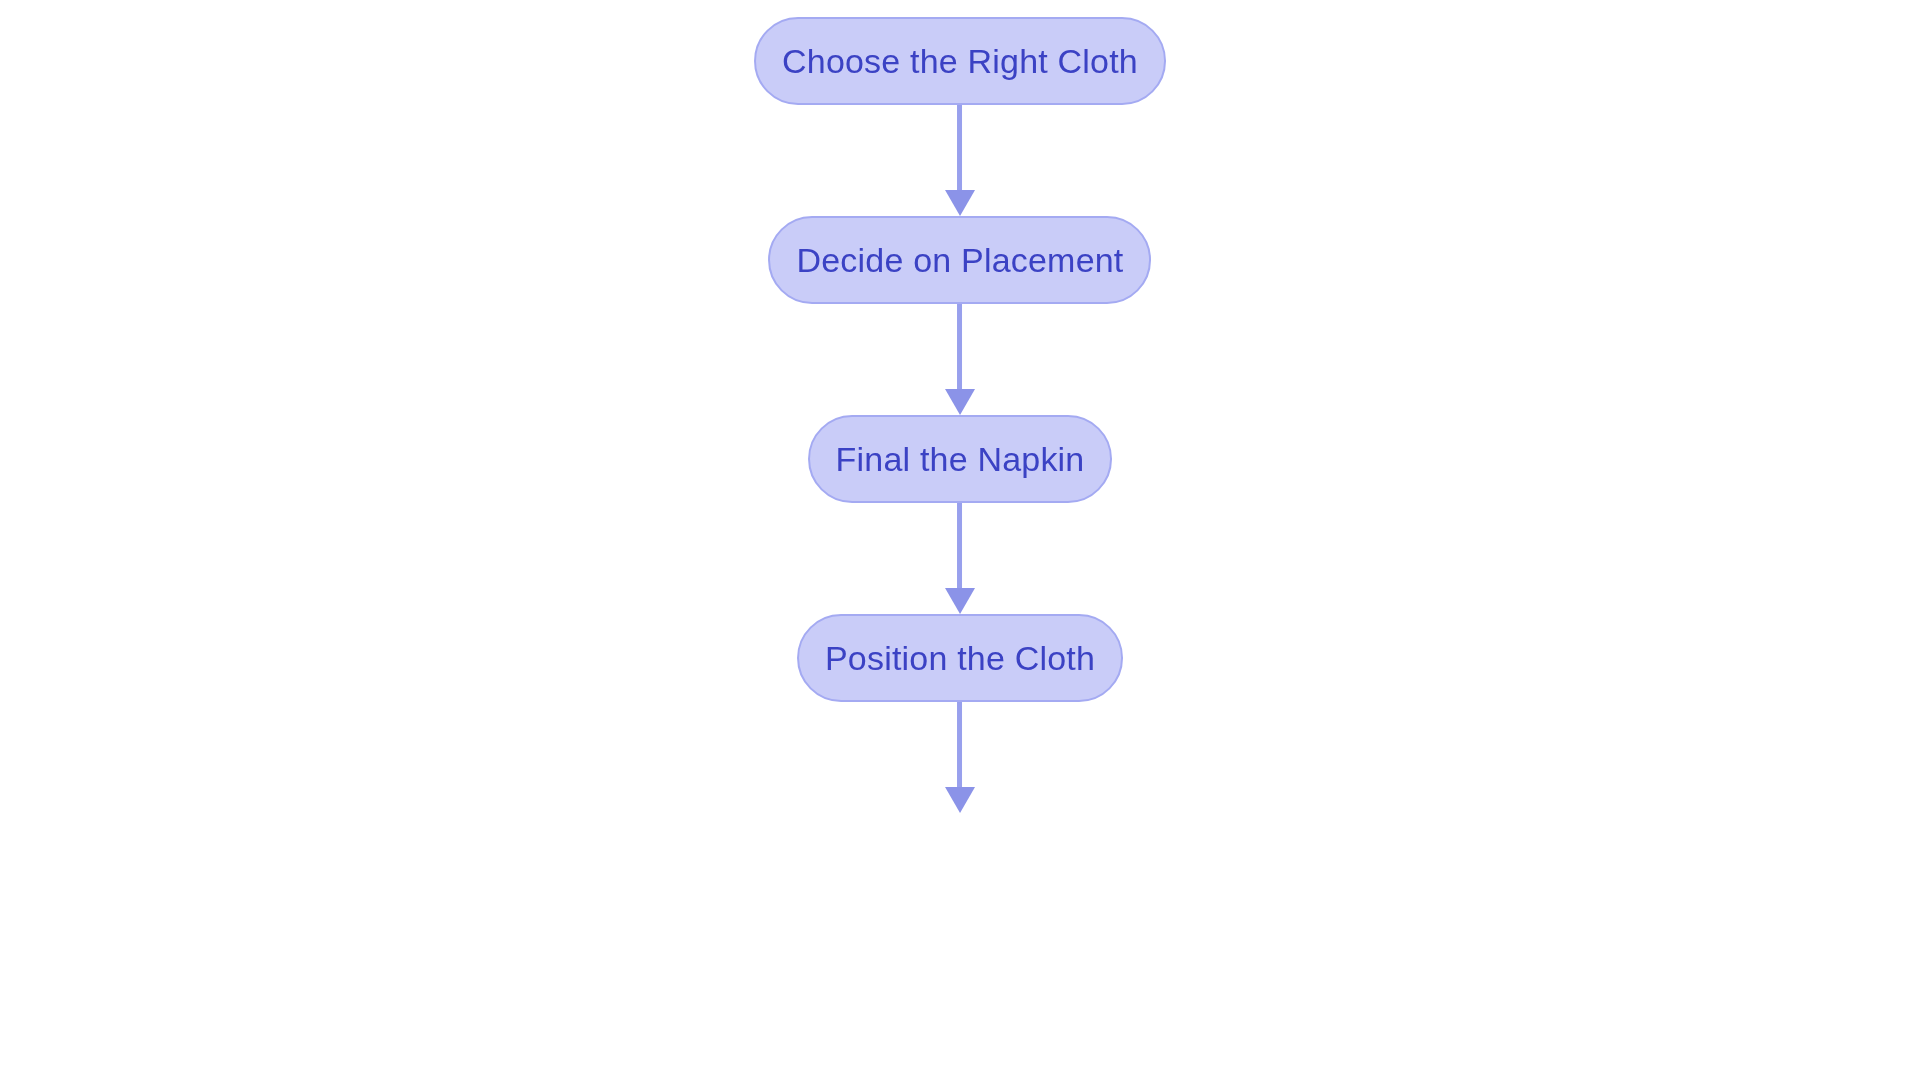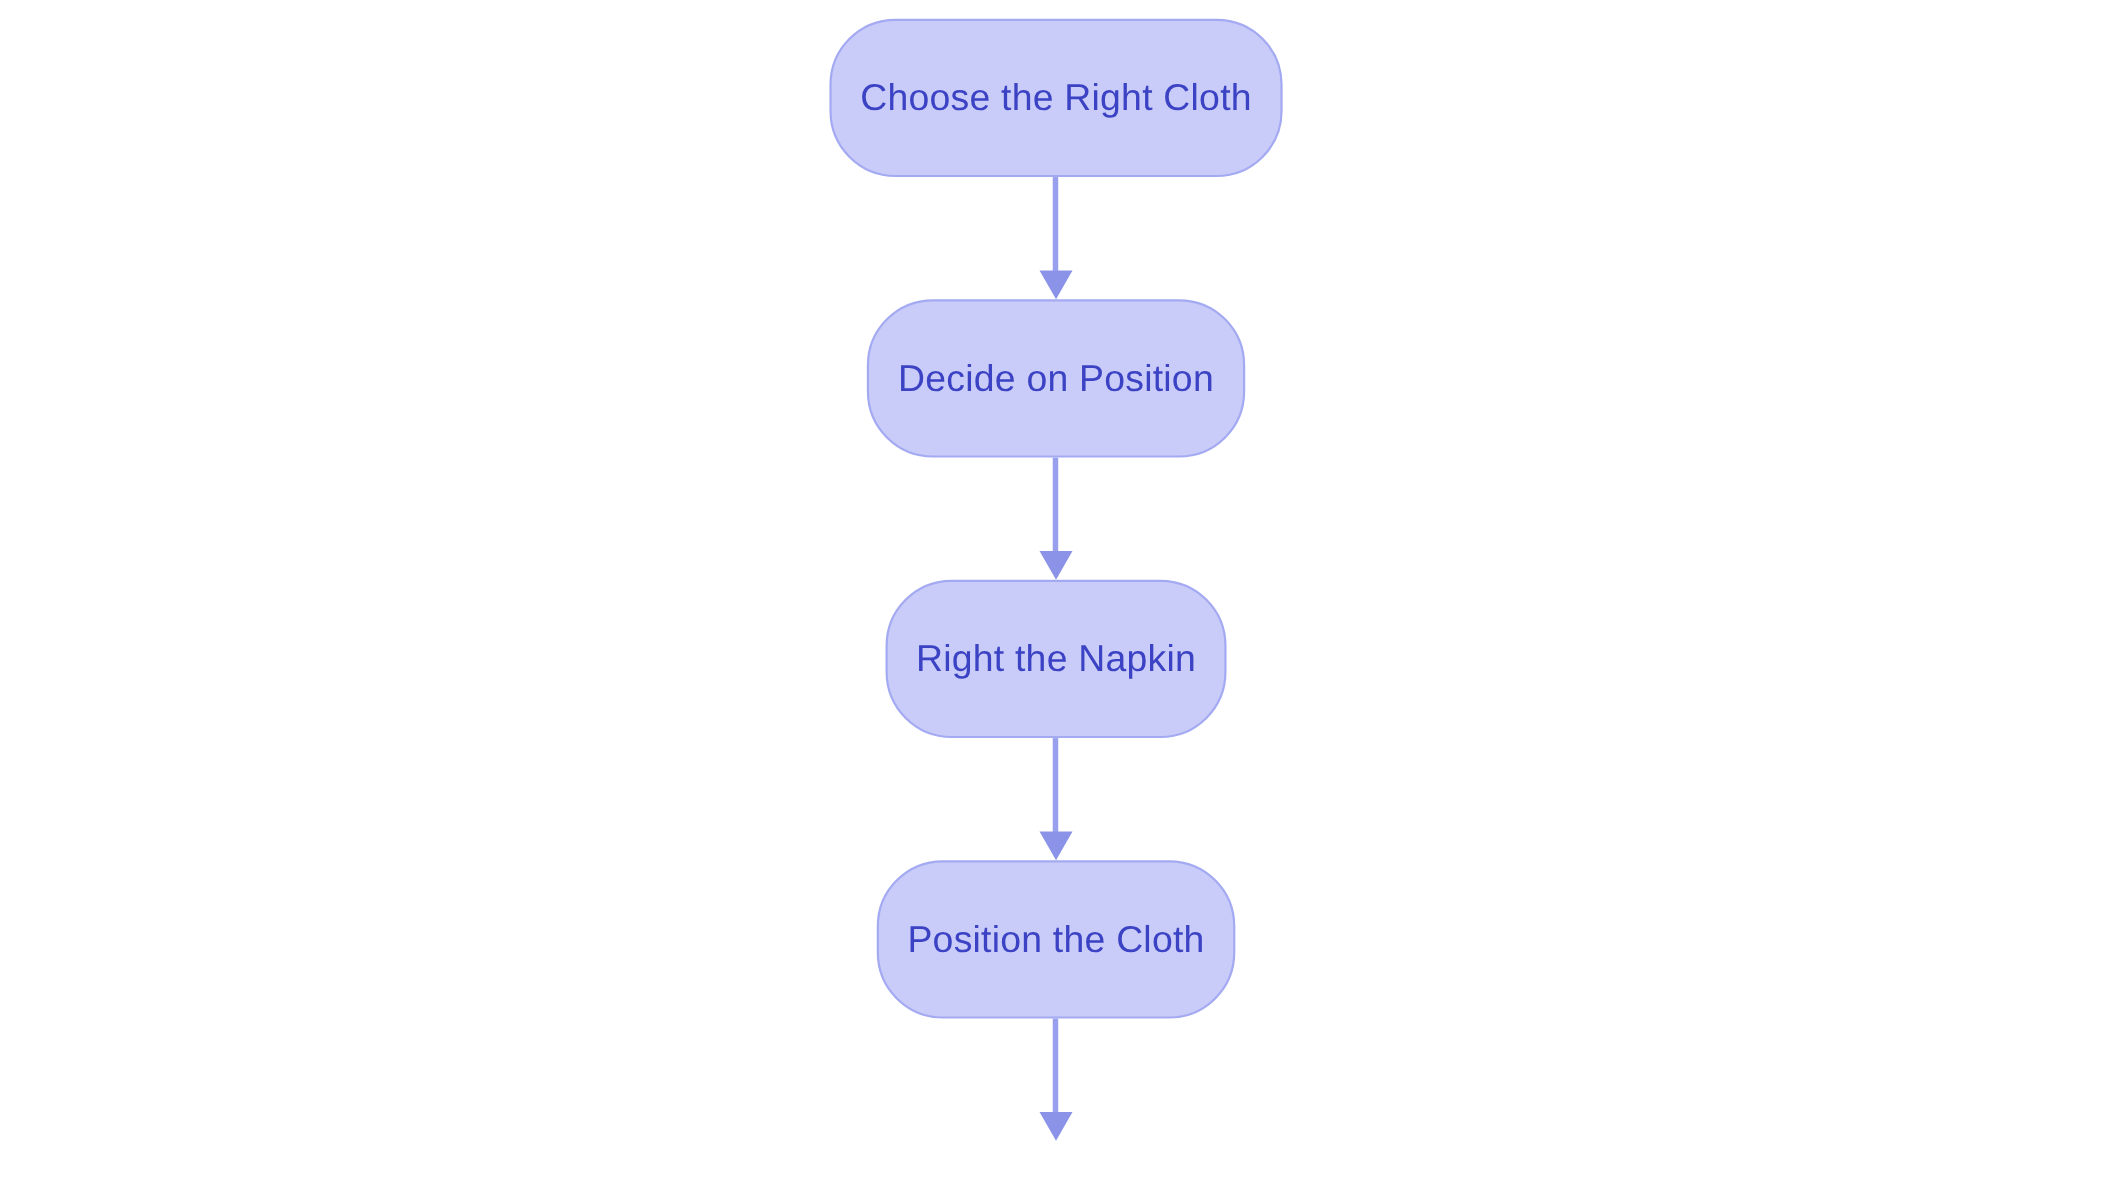--- a/index.html
+++ b/index.html
@@ -15,21 +15,21 @@
     position: absolute;
     top: 17px;
     left: 50%;
     transform: translateX(-50%);
     display: flex;
     flex-direction: column;
     align-items: center;
   }
   .flow-node {
     box-sizing: border-box;
-    height: 144px;
+    height: 88px;
     border-radius: 60px;
     padding: 0 26px;
     display: flex;
     align-items: center;
     justify-content: center;
     background: var(--node-fill, #c9ccf8);
     border: 2px solid var(--node-border, #a4aaf2);
     color: var(--node-text, #3b42c4);
     font-size: 34px;
     letter-spacing: 0.2px;
@@ -60,28 +60,28 @@
 
 <div class="canvas">
     <div class="flow-node">
       <span>Choose the Right Cloth</span>
     </div>
     <div class="flow-arrow">
       <div class="arrow-shaft"></div>
       <div class="arrow-head"></div>
     </div>
     <div class="flow-node">
-      <span>Decide on Position</span>
+      <span>Decide on Placement</span>
     </div>
     <div class="flow-arrow">
       <div class="arrow-shaft"></div>
       <div class="arrow-head"></div>
     </div>
     <div class="flow-node">
-      <span>Right the Napkin</span>
+      <span>Final the Napkin</span>
     </div>
     <div class="flow-arrow">
       <div class="arrow-shaft"></div>
       <div class="arrow-head"></div>
     </div>
     <div class="flow-node">
       <span>Position the Cloth</span>
     </div>
     <div class="flow-arrow">
       <div class="arrow-shaft"></div>

